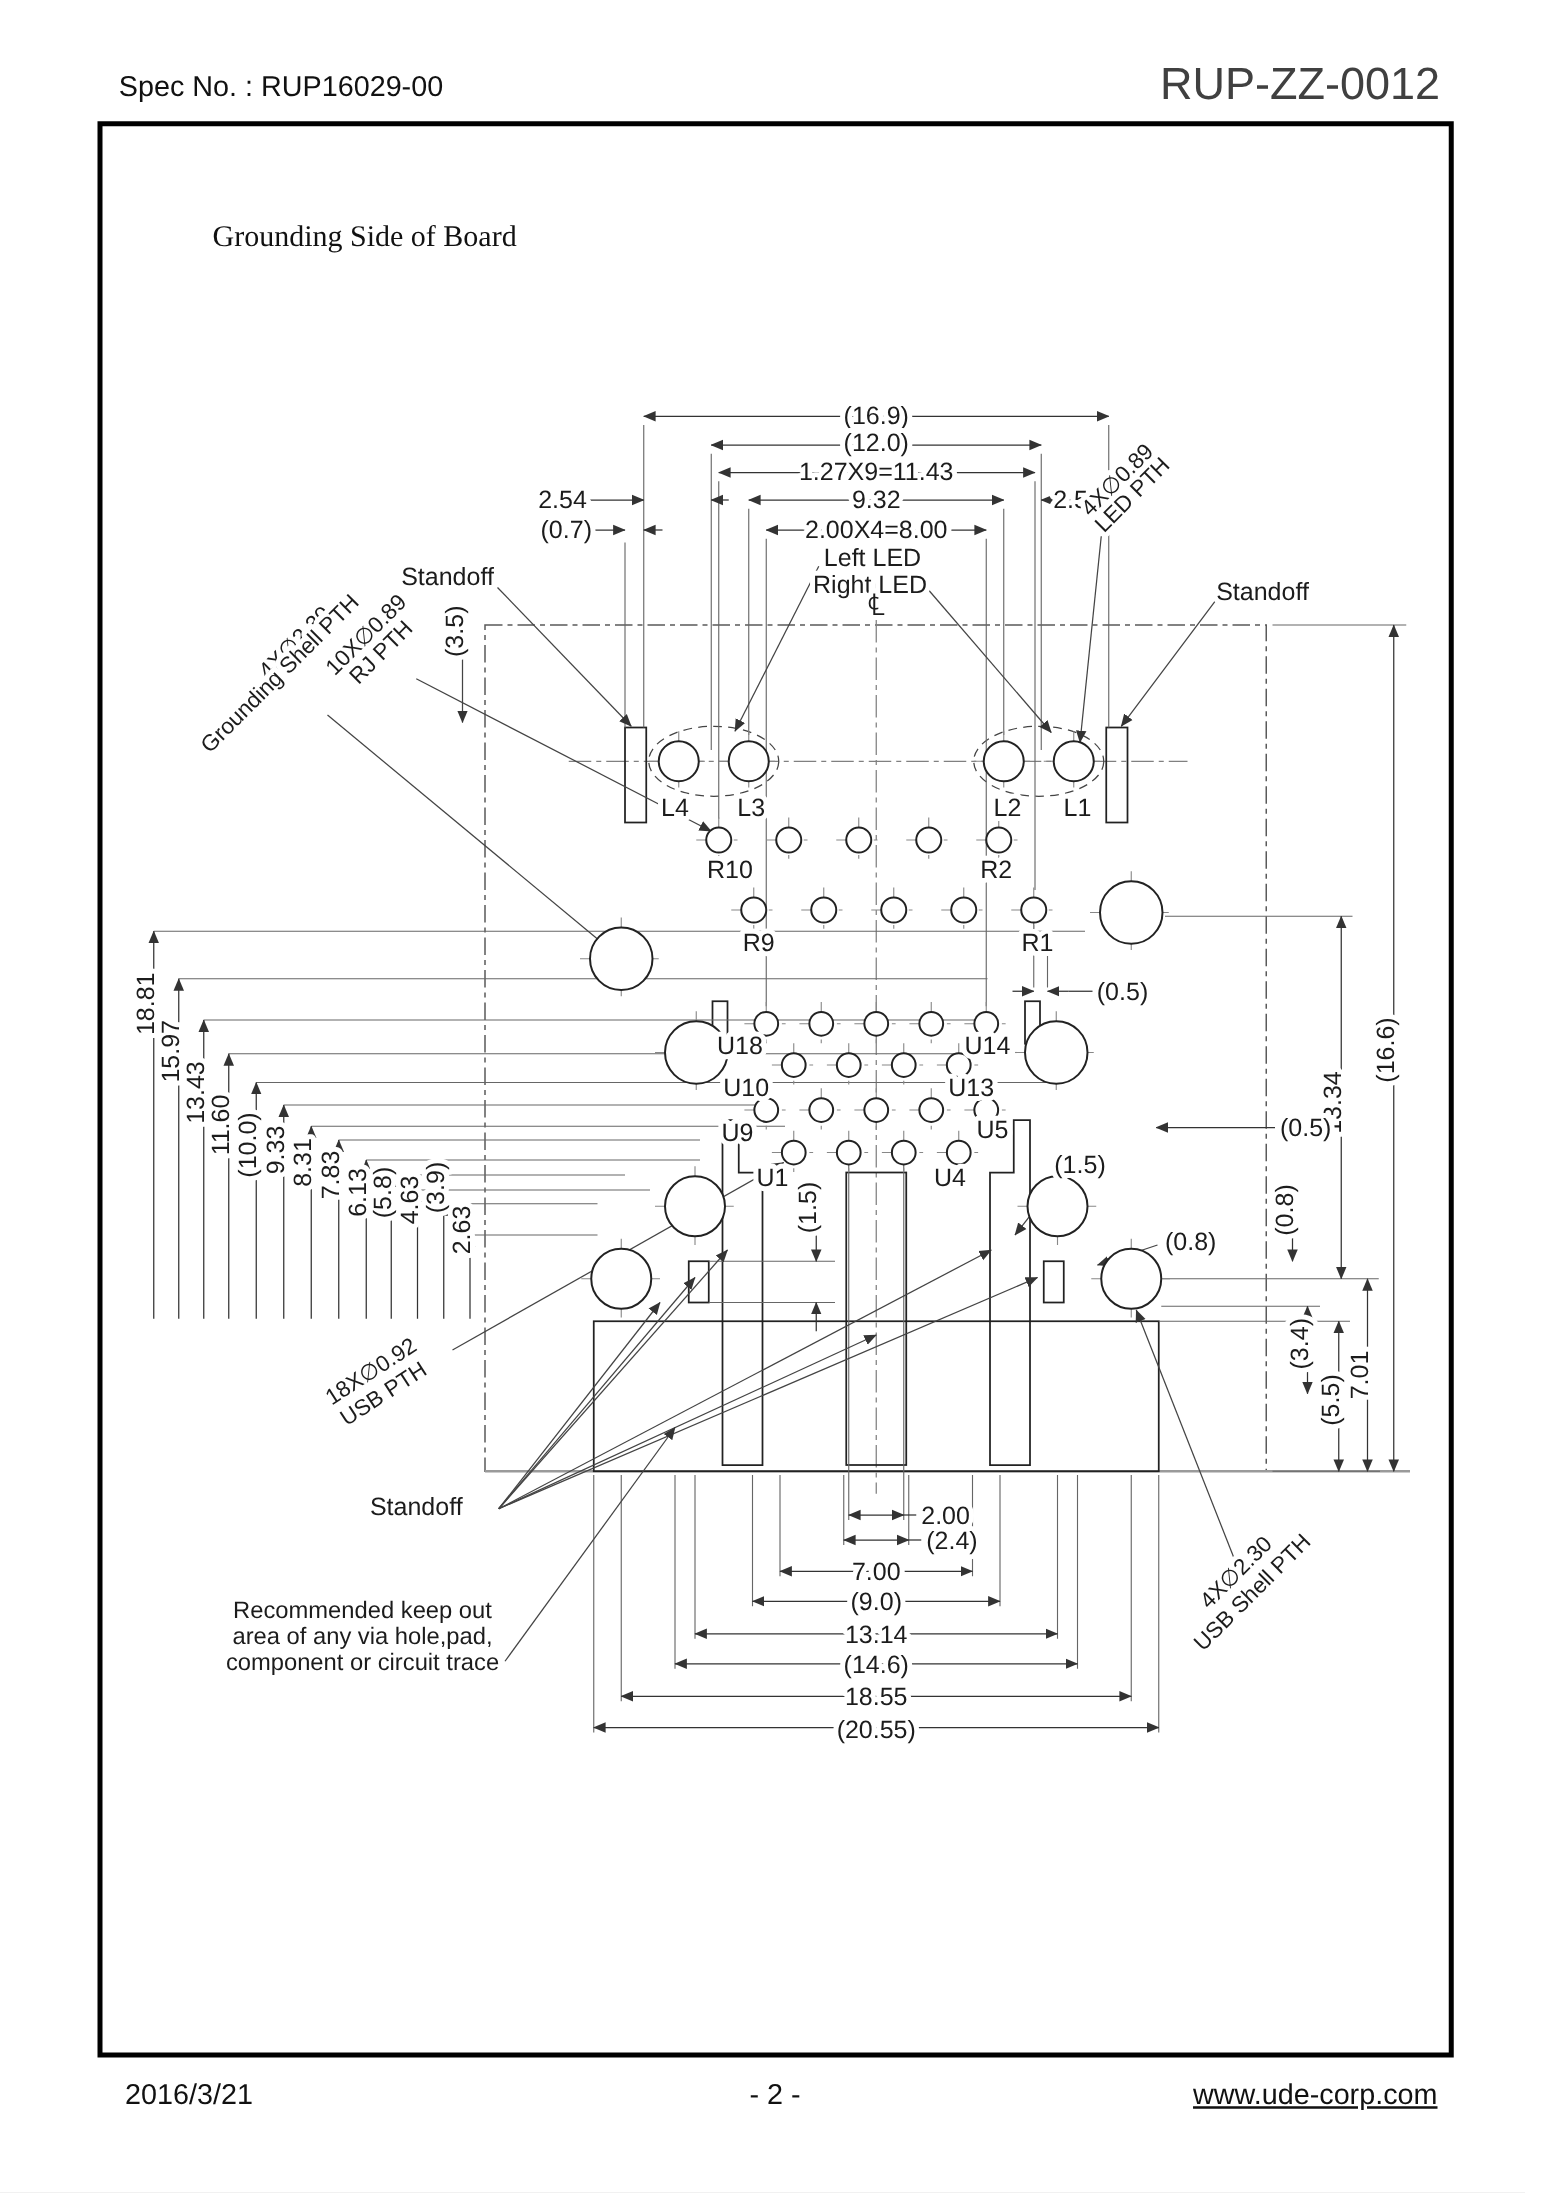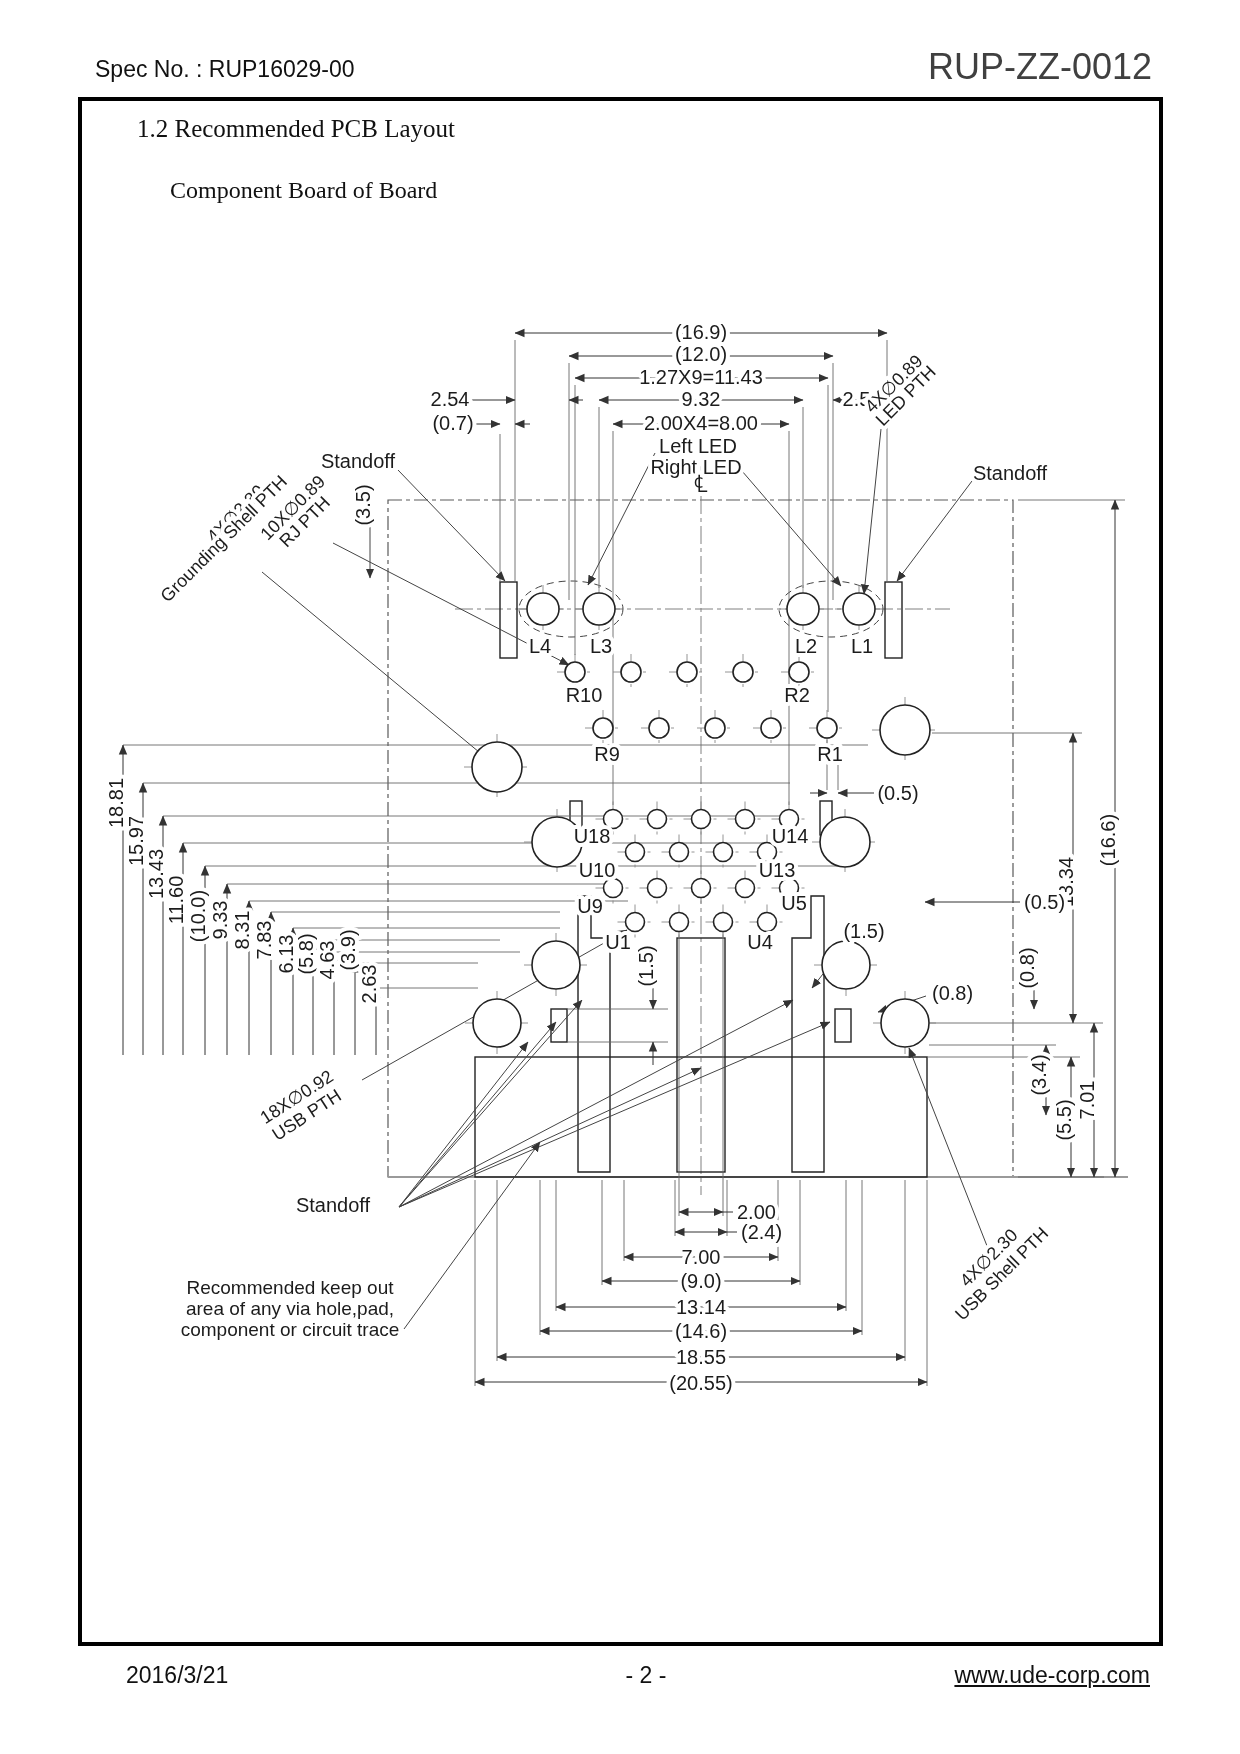--- a/index.html
+++ b/index.html
@@ -6,21 +6,21 @@
   .page{position:relative;width:1240px;height:1754px;background:#ffffff;overflow:hidden;
         font-family:"Liberation Sans",sans-serif;color:#1a1a1a;}
   .frame{position:absolute;left:78px;top:97px;width:1085px;height:1549px;
          border:4px solid #000;box-sizing:border-box;background:#fff;}
   .hdr-left{position:absolute;left:95px;top:56px;font-size:23px;color:#111;}
   .hdr-right{position:absolute;right:88px;top:46px;font-size:36px;color:#404040;}
   .t-serif{font-family:"Liberation Serif",serif;color:#111;position:absolute;}
   .title1{left:137px;top:115px;font-size:25px;}
   .title2{left:170px;top:177px;font-size:24px;}
   .title3{left:170px;top:221px;font-size:24px;}
-  .ftr{position:absolute;top:1662px;font-size:23px;color:#111;margin-left:26px;}
+  .ftr{position:absolute;top:1662px;font-size:23px;color:#111;}
   .ftr-date{left:100px;}
   .ftr-page{left:0;width:1240px;text-align:center;}
   .ftr-web{right:90px;text-decoration:underline;}
   svg{position:absolute;left:0;top:0;}
   .dt{fill:#1c1c1c;paint-order:stroke;stroke:#ffffff;stroke-width:8px;stroke-linejoin:round;
       font-family:"Liberation Sans",sans-serif;}
   .dim{stroke:#333;stroke-width:1;fill:none;}
   .ext{stroke:#666;stroke-width:0.9;fill:none;}
   .lead{stroke:#444;stroke-width:1;fill:none;}
   .cl{stroke:#808080;stroke-width:1;stroke-dasharray:18 4 4 4;fill:none;}
@@ -29,22 +29,21 @@
   .ell{stroke:#444;stroke-width:1;stroke-dasharray:7 5;fill:none;}
   .gray{stroke:#9a9a9a;stroke-width:2;fill:none;}
 </style>
 </head>
 <body>
 
 <div class="page">
   <div class="hdr-left">Spec No. : RUP16029-00</div>
   <div class="hdr-right">RUP-ZZ-0012</div>
   <div class="frame"></div>
-  <div class="t-serif title1">1.2 Recommended PCB Layout</div>
-  <div class="t-serif title2">Component Board of Board</div>
+  <div class="t-serif title2">Grounding Side of Board</div>
 
   <svg id="dwg" width="1240" height="1754" viewBox="0 0 1240 1754">
     <defs>
       <marker id="ah" viewBox="0 0 10 10" refX="9.5" refY="5" markerWidth="10" markerHeight="10" orient="auto-start-reverse">
         <path d="M0,0.8 L10,5 L0,9.2 z" fill="#333"></path>
       </marker>
       <pattern id="hf" width="8" height="8" patternUnits="userSpaceOnUse" patternTransform="rotate(45)">
         <rect width="8" height="8" fill="#fff"></rect>
         <line x1="0" y1="0" x2="0" y2="8" stroke="#333" stroke-width="1.2"></line>
       </pattern>

